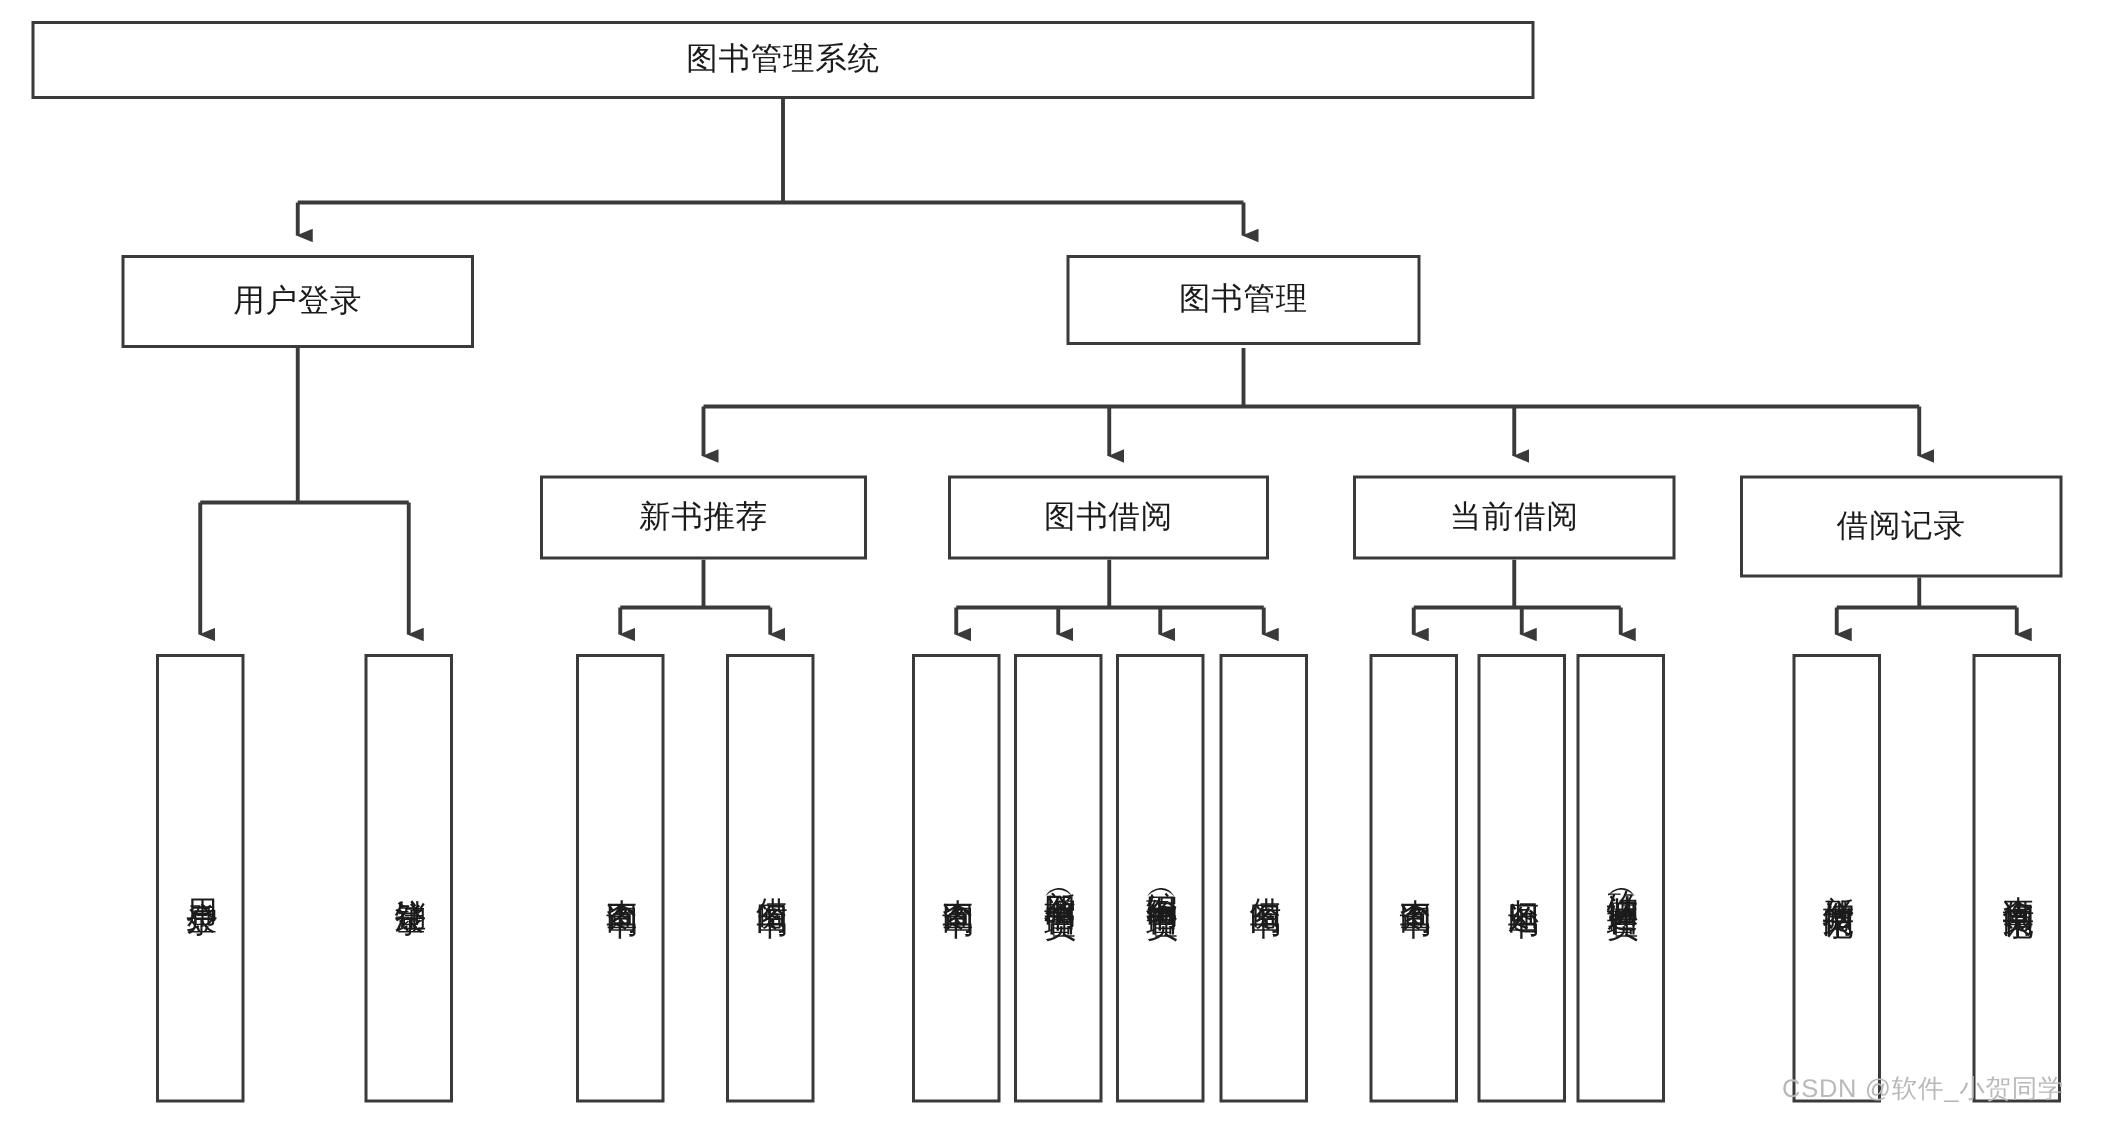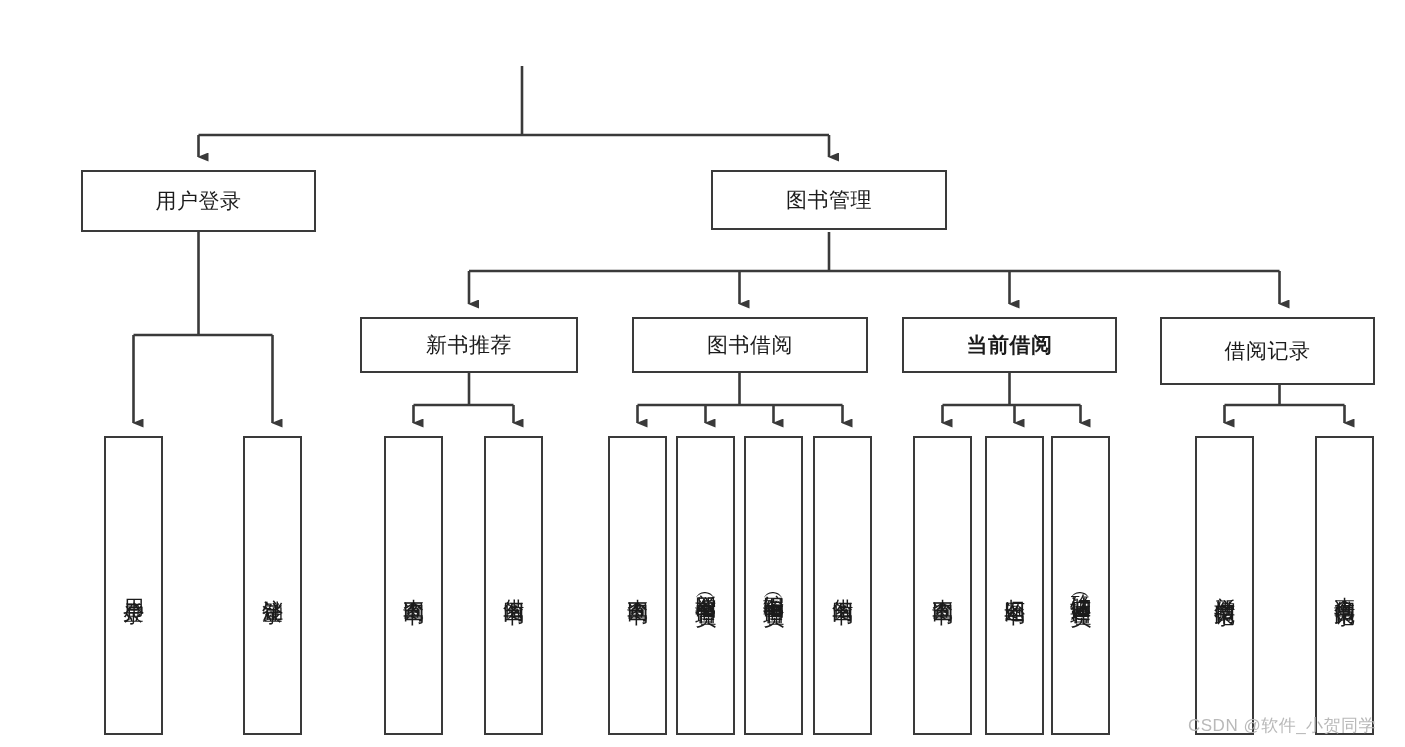--- a/index.html
+++ b/index.html
@@ -113,35 +113,38 @@
       <line x1="1014.5" y1="405" x2="1014.5" y2="423" marker-end="url(#arrowhead)"></line>
       <line x1="1080.5" y1="405" x2="1080.5" y2="423" marker-end="url(#arrowhead)"></line>
 
       <line x1="1279.5" y1="373" x2="1279.5" y2="405"></line>
       <line x1="1224.5" y1="405" x2="1344.5" y2="405"></line>
       <line x1="1224.5" y1="405" x2="1224.5" y2="423" marker-end="url(#arrowhead)"></line>
       <line x1="1344.5" y1="405" x2="1344.5" y2="423" marker-end="url(#arrowhead)"></line>
     </g>
   </svg>
 
+  <div class="node-box" id="node-root" style="left: 21px; top: 14px; width: 1002px; height: 52px;">
+    <span class="node-label">图书管理系统</span>
+  </div>
 
   <div class="node-box" id="node-l2-0" style="left: 81px; top: 170px; width: 235px; height: 62px;">
     <span class="node-label">用户登录</span>
   </div>
   <div class="node-box" id="node-l2-1" style="left: 711px; top: 170px; width: 236px; height: 60px;">
     <span class="node-label">图书管理</span>
   </div>
 
   <div class="node-box" id="node-l3-0" style="left: 360px; top: 317px; width: 218px; height: 56px; text-align: right;">
     <span class="node-label">新书推荐</span>
   </div>
-  <div class="node-box" id="node-l3-1" style="left: 632px; top: 317px; width: 236px; height: 56px;">
+  <div class="node-box" id="node-l3-1" style="left: 632px; top: 317px; width: 214px; height: 56px;">
     <span class="node-label">图书借阅</span>
   </div>
-  <div class="node-box" id="node-l3-2" style="left: 902px; top: 317px; width: 215px; height: 56px; font-weight: bold;">
+  <div class="node-box" id="node-l3-2" style="left: 902px; top: 317px; width: 215px; height: 56px;">
     <span class="node-label">当前借阅</span>
   </div>
   <div class="node-box" id="node-l3-3" style="left: 1160px; top: 317px; width: 215px; height: 68px;">
     <span class="node-label">借阅记录</span>
   </div>
 
   <div class="node-box leaf-box" id="node-leaf-0" style="left: 104px; top: 436px; width: 59px; height: 299px;">
     <span class="node-label">用户登录</span>
   </div>
   <div class="node-box leaf-box" id="node-leaf-1" style="left: 243px; top: 436px; width: 59px; height: 299px;">

